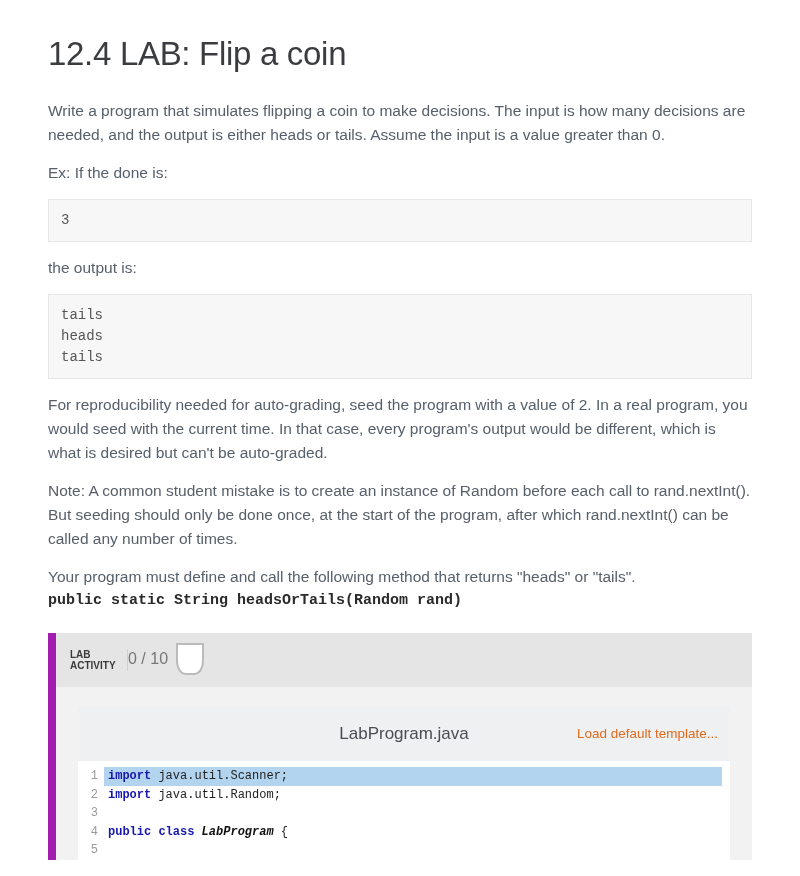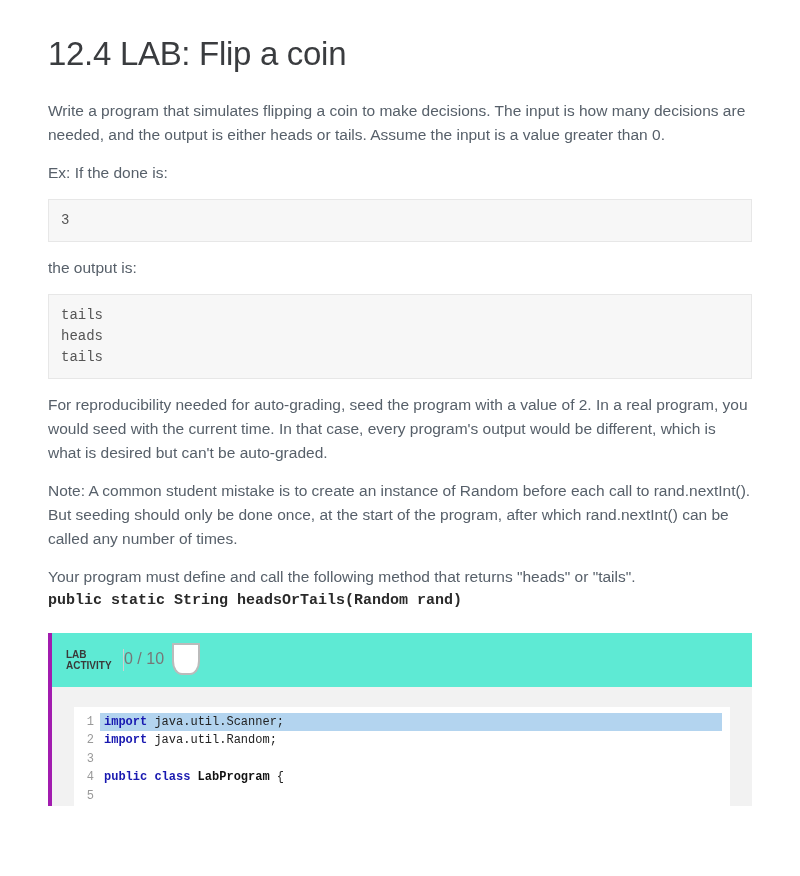--- a/index.html
+++ b/index.html
@@ -34,21 +34,21 @@
   }
   .sig {
     font-family: "Courier New", Courier, monospace;
     font-size: 15px;
     color: #2a2a2a;
     font-weight: 700;
     display: block;
     margin-top: 0;
   }
   
-  .lab-wrap { border-left: 4px solid #a21caf; background: #5eead4; margin-top: 20px; }
+  .lab-wrap { border-left: 8px solid #a21caf; background: #e5e5e5; margin-top: 20px; }
   .lab-head {
     display: flex;
     align-items: center;
     padding: 12px 14px;
   }
   .lab-badge {
     font-size: 10px;
     font-weight: 700;
     color: #3a3a3a;
     line-height: 1.1;
@@ -115,21 +115,21 @@
     background:#fff;
     flex-shrink:0;
   }
   .code {
     flex:1;
     white-space:pre;
     padding-left:4px;
   }
   .hl { background:#b3d4ef; }
   .kw { color:#1818b0; font-weight:600; }
-  .cls { font-weight:700; color:#111; }
+  .cls { font-weight:700; color:#111;font-style:italic; }
 </style>
 </head>
 <body>
 
 <h1>12.4 LAB: Flip a coin</h1>
 
 <p>Write a program that simulates flipping a coin to make decisions. The input is how many decisions are needed, and the output is either heads or tails. Assume the input is a value greater than 0.</p>
 
 <p>Ex: If the done is:</p>
 
@@ -154,20 +154,24 @@
   <div class="lab-head">
     <div class="lab-badge">
       <div>LAB</div>
       <div>ACTIVITY</div>
     </div>
     <div class="lab-score">0 / 10</div>
     <div class="shield"></div>
   </div>
 
   <div class="editor-area">
+    <div class="editor-header">
+      <span class="editor-filename">LabProgram.java</span>
+      <span class="load-tpl">Load default template...</span>
+    </div>
     <div class="code-editor" id="code-editor">
         <div class="code-line">
           <div class="gutter">1</div>
           <div class="code hl"><span class="kw">import</span> java.util.Scanner;</div>
         </div>
         <div class="code-line">
           <div class="gutter">2</div>
           <div class="code"><span class="kw">import</span> java.util.Random;</div>
         </div>
         <div class="code-line">

